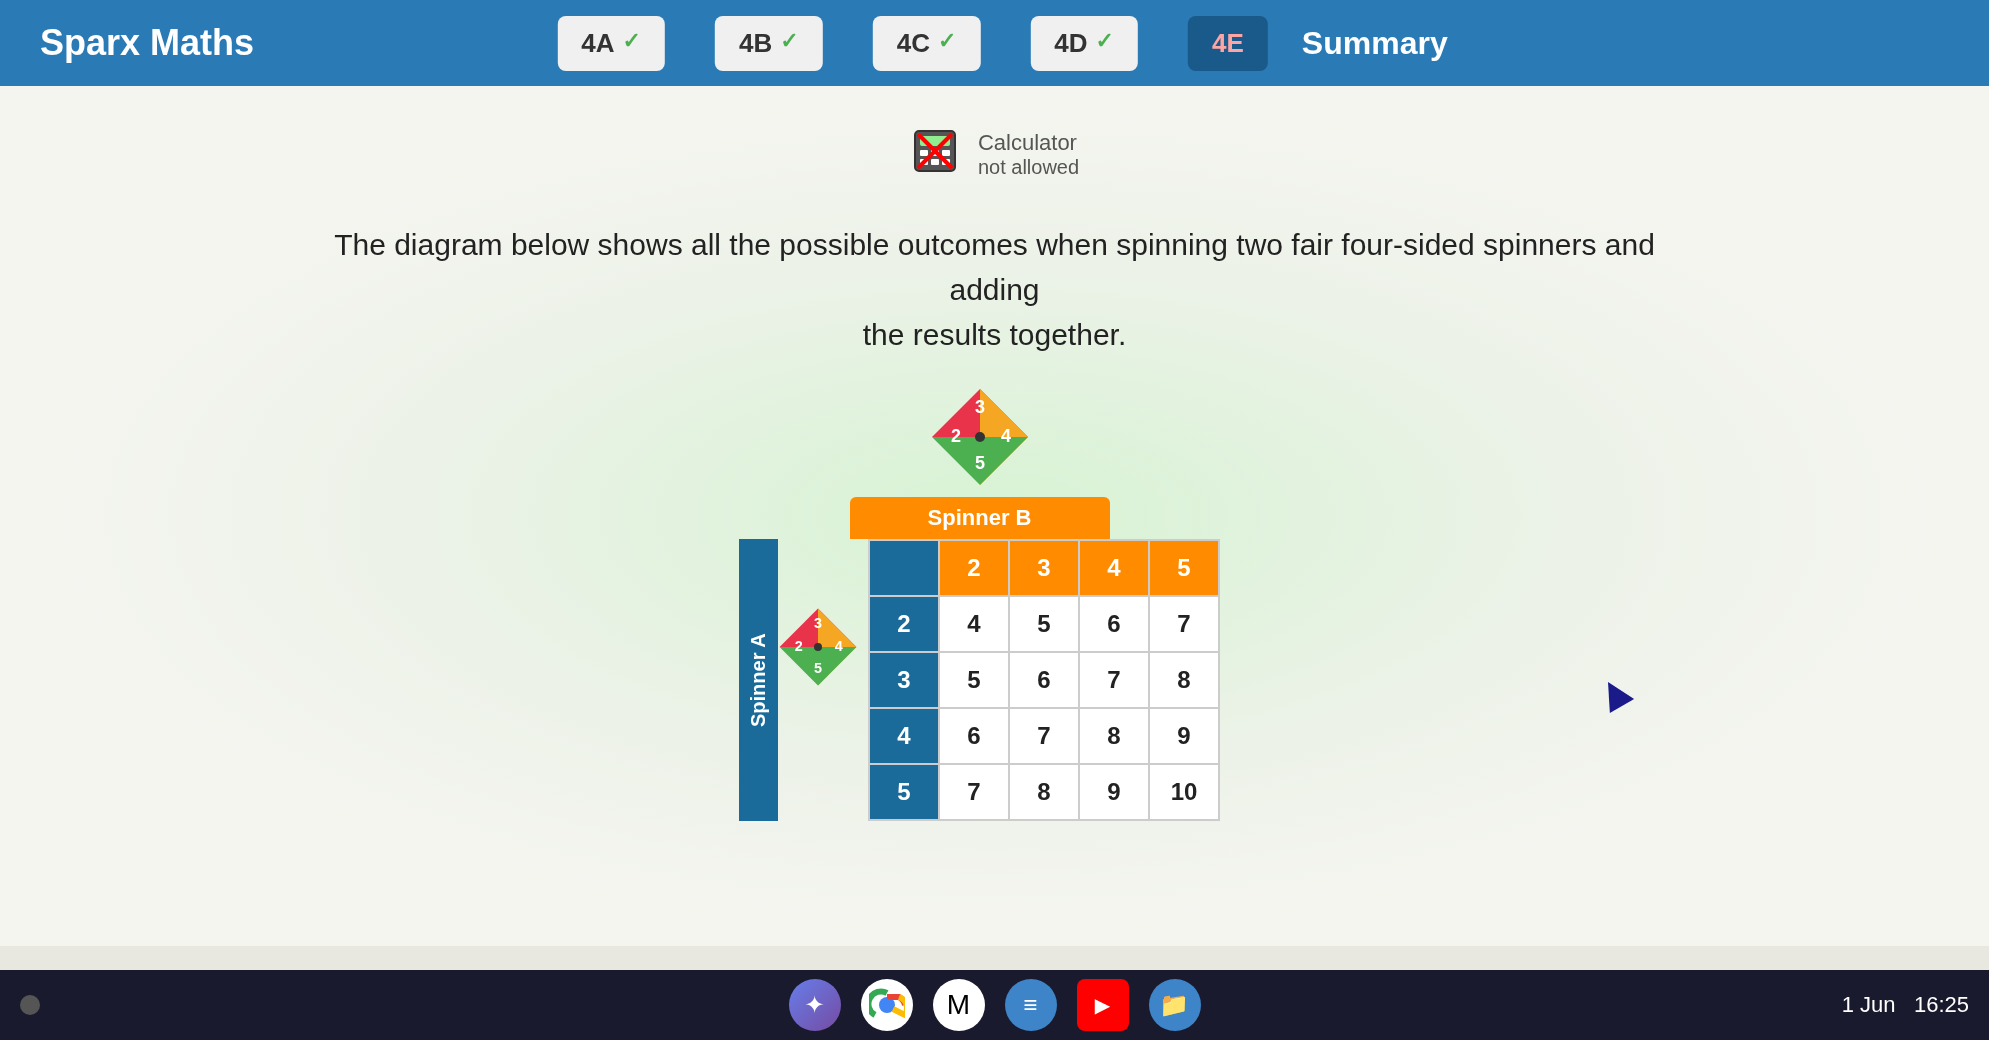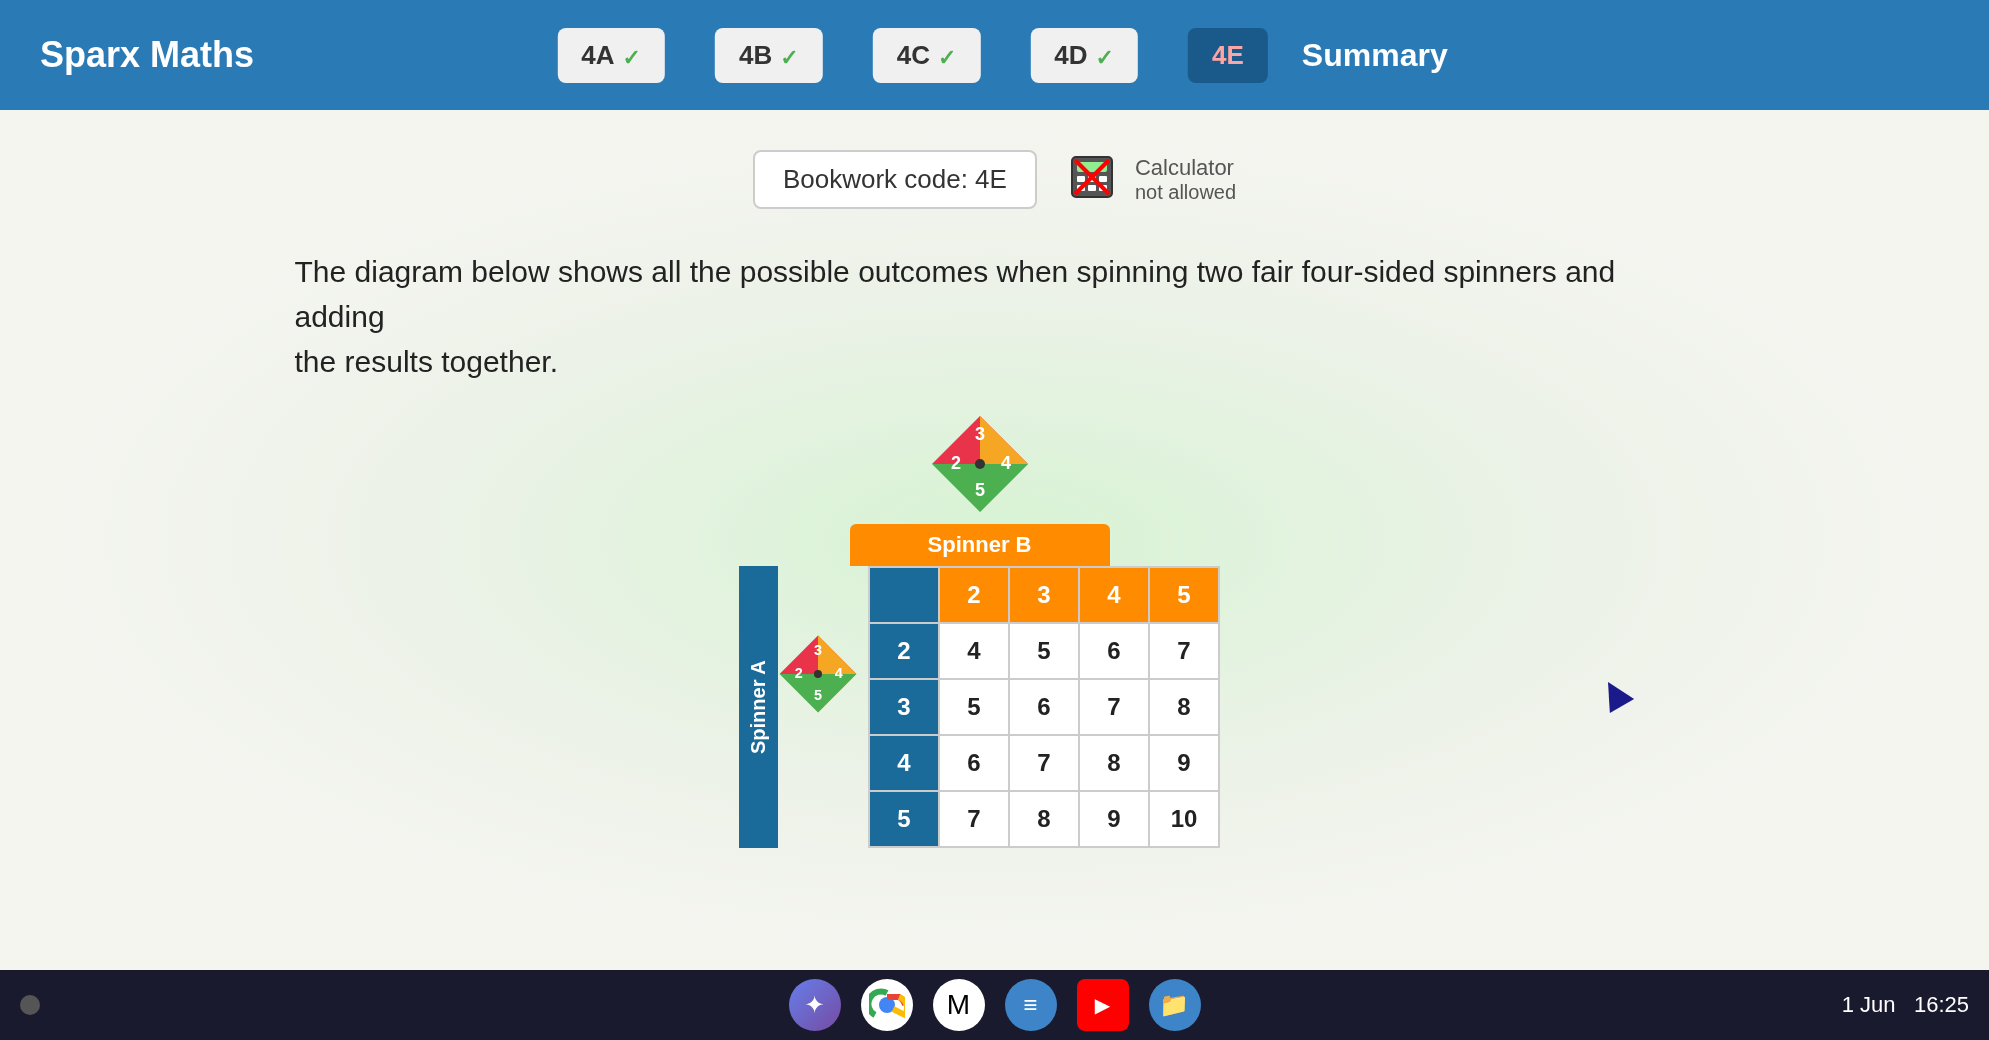--- a/index.html
+++ b/index.html
@@ -8,21 +8,21 @@
       height: 1040px;
       background: #e8e8e0;
       font-family: 'Arial', sans-serif;
       overflow: hidden;
       position: relative;
     }
 
     
     .top-bar {
       background: #2a7ab5;
-      height: 110px;
+      height: 86px;
       display: flex;
       align-items: center;
       padding: 0 40px;
       position: relative;
     }
     .sparx-title {
       color: white;
       font-size: 36px;
       font-weight: bold;
       margin-right: 60px;
@@ -37,21 +37,21 @@
     }
     .tab {
       background: #f0f0f0;
       border: none;
       border-radius: 8px;
       padding: 12px 24px;
       font-size: 26px;
       font-weight: bold;
       cursor: pointer;
       display: flex;
-      align-items: flex-end;
+      align-items: flex-start;
       gap: 8px;
       color: #333;
       margin-left: 40px;
     }
     .tab.active {
       background: #1a5a8a;
       color: #fca5a5;
     }
     .tab .check {
       color: #4caf50;
@@ -95,21 +95,21 @@
     .calculator-info {
       display: flex;
       align-items: center;
       gap: 18px;
       font-size: 22px;
       color: #555;
     }
 
     
     .question-text {
-      text-align: left;
+      text-align: center;
       font-size: 30px;
       color: #222;
       line-height: 1.5;
       margin-bottom: 50px;
       max-width: 1400px;
       margin-left: auto;
       margin-right: auto;
     }
     .question-sub {
       text-align: left;
@@ -342,21 +342,20 @@
     </button>
     <button class="summary-tab">
       <span>Summary</span>
     </button>
   </div>
 </div>
 
 <div class="main-content">
 
   <div class="bookwork-area">
-    <div class="bookwork-badge">Bookwork code: 4E</div>
     <div class="calculator-info">
       <span style="position:relative; display:inline-block;">
         <svg width="50" height="50" viewBox="0 0 50 50">
           <rect x="5" y="5" width="40" height="40" rx="4" fill="#555" stroke="#333" stroke-width="2"></rect>
           <rect x="10" y="10" width="30" height="10" rx="2" fill="#90ee90"></rect>
           <rect x="10" y="24" width="8" height="6" rx="1" fill="white"></rect>
           <rect x="21" y="24" width="8" height="6" rx="1" fill="white"></rect>
           <rect x="32" y="24" width="8" height="6" rx="1" fill="white"></rect>
           <rect x="10" y="33" width="8" height="6" rx="1" fill="white"></rect>
           <rect x="21" y="33" width="8" height="6" rx="1" fill="white"></rect>

